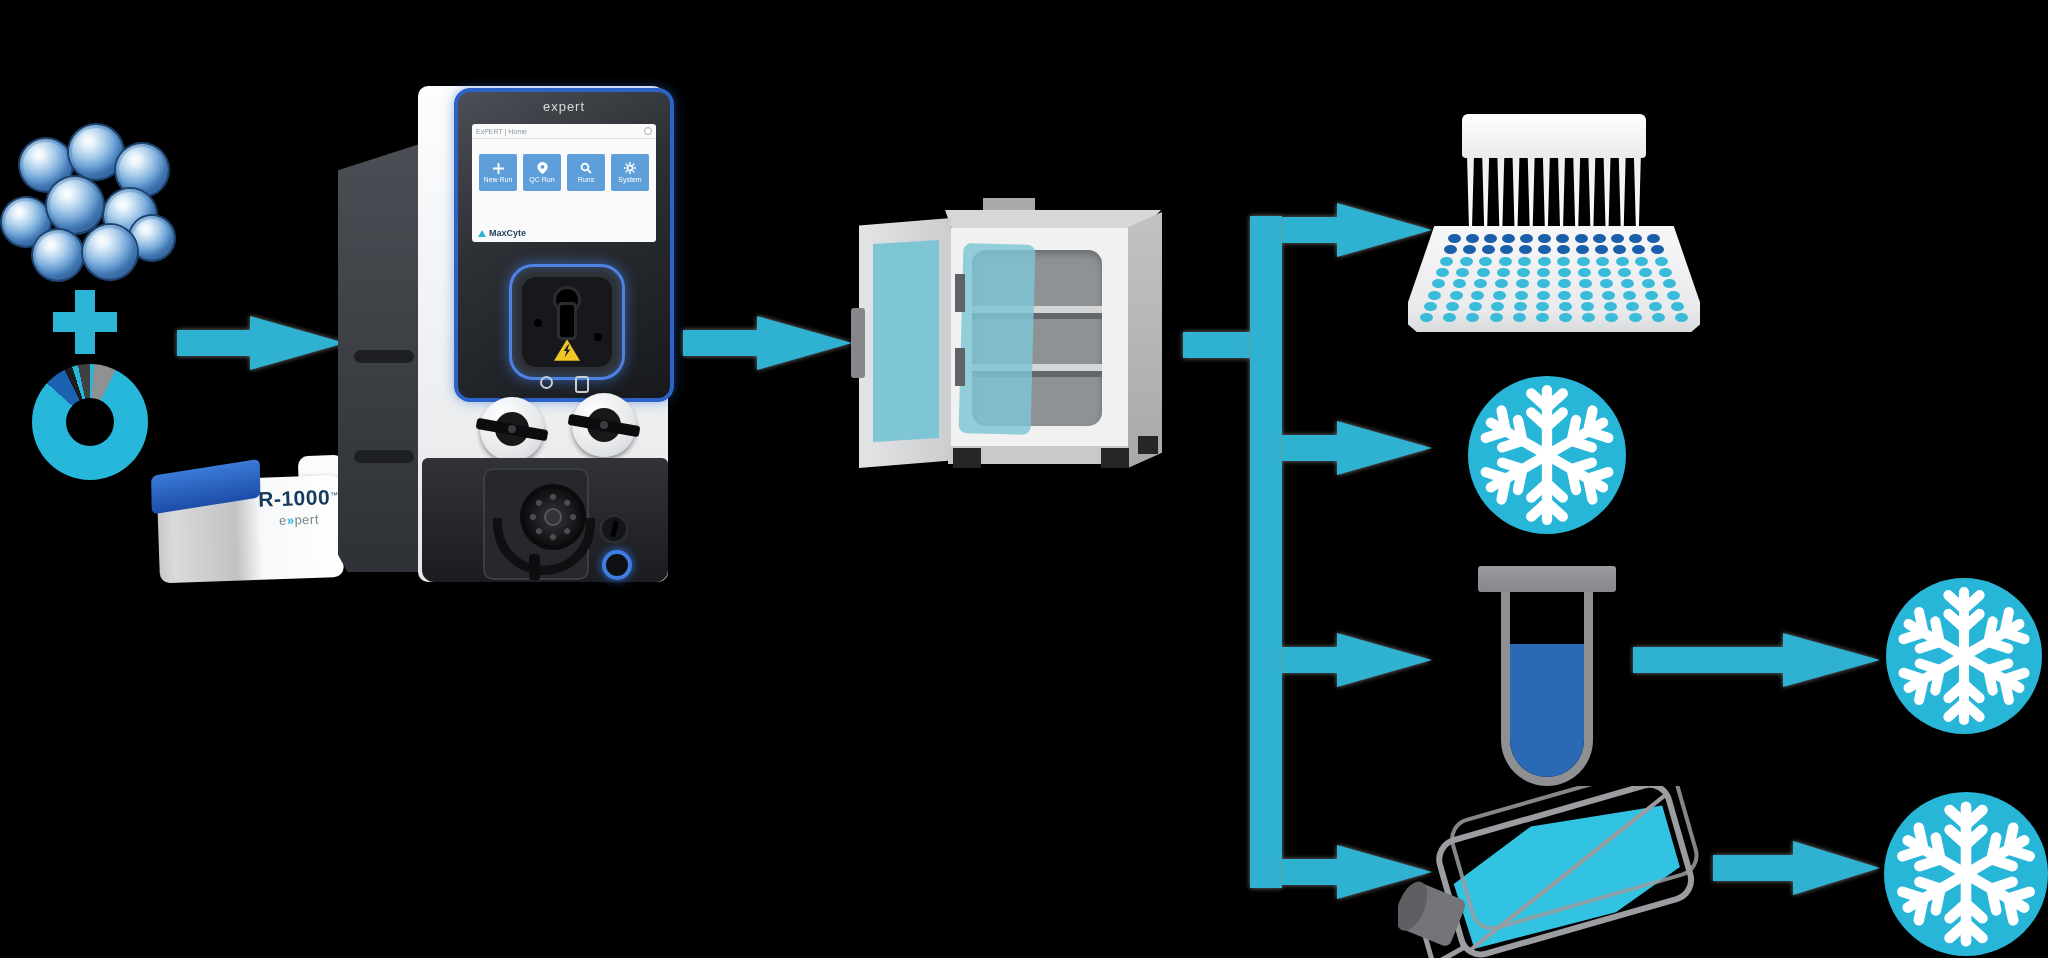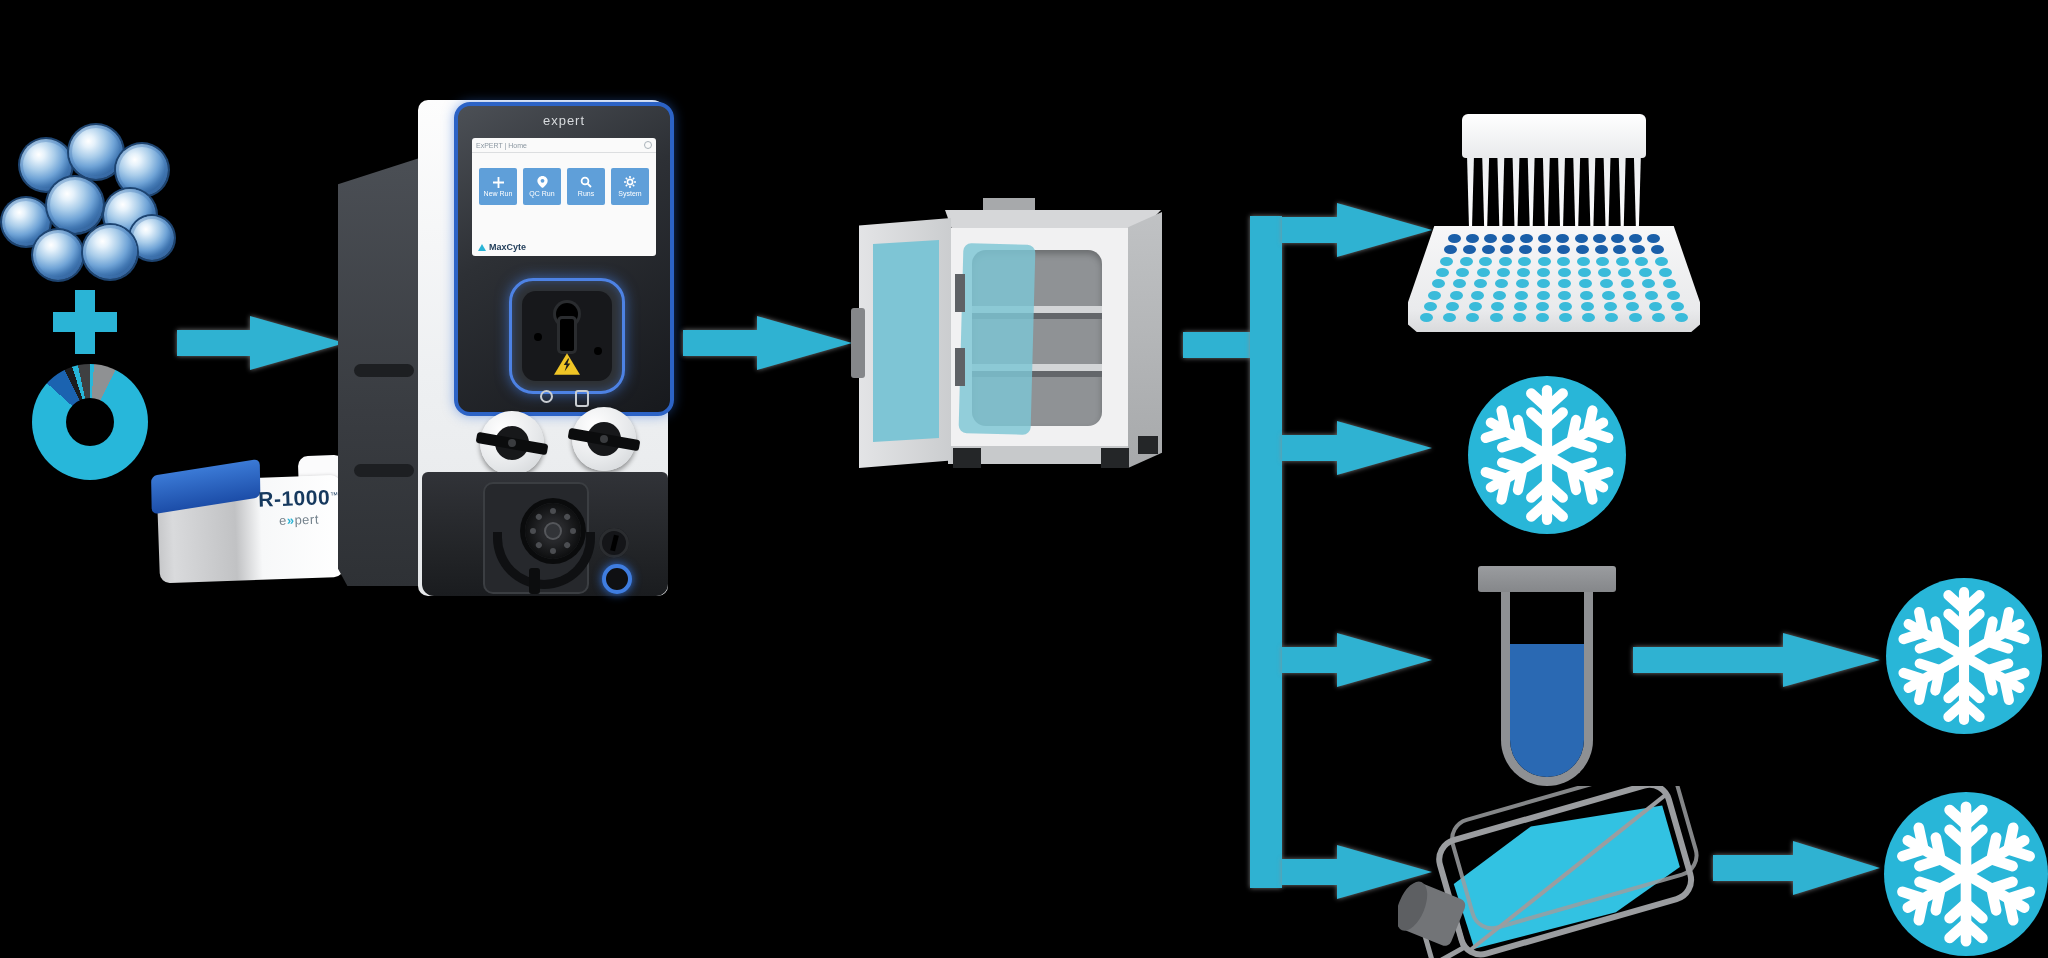--- a/index.html
+++ b/index.html
@@ -33,21 +33,21 @@
     box-shadow:0 2px 5px rgba(0,0,0,.45);}
   .cart-cap{left:2px;top:14px;width:110px;height:38px;border-radius:6px;
     background:linear-gradient(180deg,#3b7ad6,#1c4da8);transform:rotate(-7deg) skewX(-8deg);}
   .cart-label{right:12px;top:36px;width:88px;text-align:center;}
   .cart-model{font-size:21px;font-weight:bold;color:#16395e;letter-spacing:.5px;}
   .cart-tm{font-size:8px;color:#16395e;vertical-align:super;}
   .cart-brand{margin-top:2px;font-size:13px;color:#74828c;letter-spacing:.5px;}
   .cart-brand .mk{color:#29b4d6;font-weight:bold;}
 
   
-  .instrument{left:338px;top:100px;width:330px;height:506px;}
+  .instrument{left:338px;top:86px;width:330px;height:506px;}
   .inst-side{left:0;top:54px;width:94px;height:432px;
     background:linear-gradient(180deg,#4b4f55,#393c41 60%,#2e3135);
     clip-path:polygon(0 7%,100% 0,100% 100%,10% 100%,0 96%);}
   .groove{position:absolute;left:16px;width:60px;height:13px;background:#1d1f22;border-radius:8px;}
   .inst-front{left:80px;top:0;width:250px;height:496px;}
   .front-body{position:absolute;inset:0;border-radius:10px 16px 10px 10px;
     background:linear-gradient(180deg,#fdfdfd,#eef0f2 55%,#e6e8ea);}
   .bezel{left:36px;top:2px;width:212px;height:306px;border-radius:16px;border:4px solid #2c63c6;
     background:linear-gradient(150deg,#4c5056 0%,#2d3035 40%,#17191d 100%);
     box-shadow:0 0 12px rgba(45,110,220,.5);}

